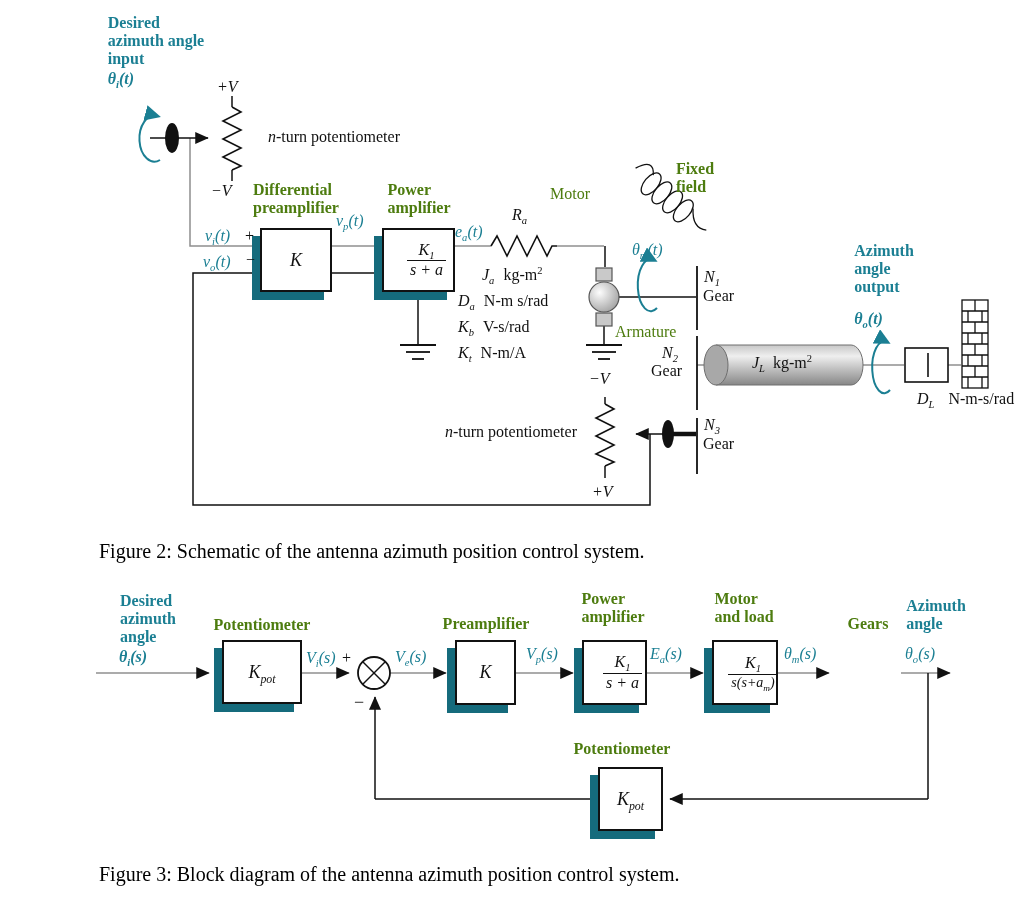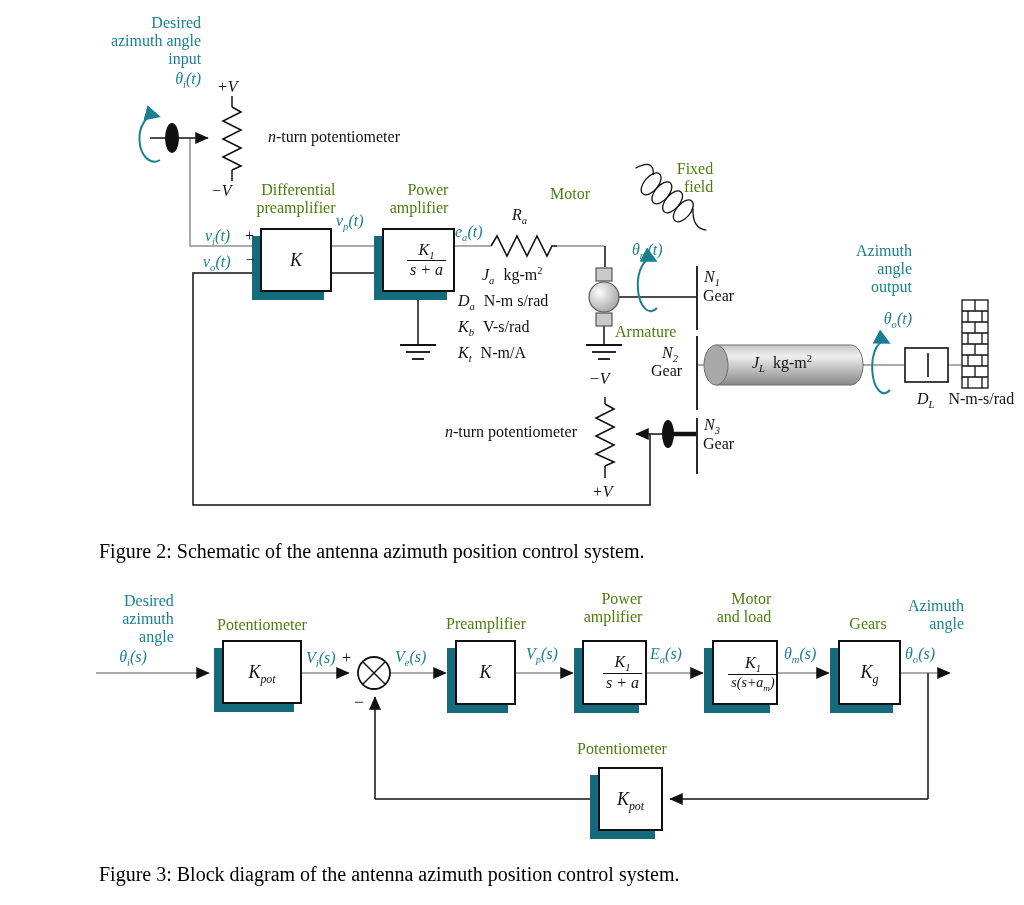--- a/index.html
+++ b/index.html
@@ -2,21 +2,21 @@
 <html><head>
 <meta charset="utf-8">
 <style>
   html,body{margin:0;padding:0;background:#fff;}
   #canvas{position:relative;width:1024px;height:905px;background:#fff;overflow:hidden;
           font-family:"Liberation Serif",serif;color:#111;}
   svg.wires{position:absolute;left:0;top:0;z-index:1;}
   .blk{position:absolute;z-index:2;box-sizing:border-box;border:2.6px solid #111;background:#fff;
        box-shadow:-8px 8px 0 0 #156b7c;display:flex;align-items:center;justify-content:center;}
   .lbl{position:absolute;z-index:3;font-size:16px;line-height:1.12;white-space:nowrap;}
-  .c{transform:translateX(-50%);text-align:right;}
+  .c{transform:translateX(-50%);text-align:left;font-weight:bold;}
   .teal{color:#1b7f93;}
   .navy{color:#4d7c0f;}
   .math{font-style:italic;}
   sub,sup{font-size:0.66em;line-height:0;}
   .gain{font-style:italic;font-size:18px;}
   .frac{text-align:center;font-style:italic;font-size:16px;line-height:1.15;margin-left:16px;}
   .frac .den{border-top:1.4px solid #111;padding:0 3px;margin-top:1px;}
   .frac.smallden .den{font-size:14px;}
   .caption{position:absolute;z-index:3;font-size:20px;color:#000;white-space:nowrap;}
   .pair{display:flex;gap:9px;}
@@ -268,23 +268,20 @@
       <div class="num">K<sub>1</sub></div>
       <div class="den">s + a</div>
     </div>
   </div>
   <div class="blk" style="left:712px;top:640px;width:66px;height:65px">
     <div class="frac smallden">
       <div class="num">K<sub>1</sub></div>
       <div class="den">s(s+a<sub>m</sub>)</div>
     </div>
   </div>
-  <div class="blk" style="left:838px;top:640px;width:63px;height:65px">
-    <span class="gain">K<sub>g</sub></span>
-  </div>
   <div class="blk" style="left:598px;top:767px;width:65px;height:64px">
     <span class="gain">K<sub>pot</sub></span>
   </div>
 
   <div class="lbl teal c" style="left:148px;top:592px">
     <div>Desired</div>
     <div>azimuth</div>
     <div>angle</div>
   </div>
   <span class="lbl teal math c" style="left:133px;top:648px">θ<sub>i</sub>(s)</span>

